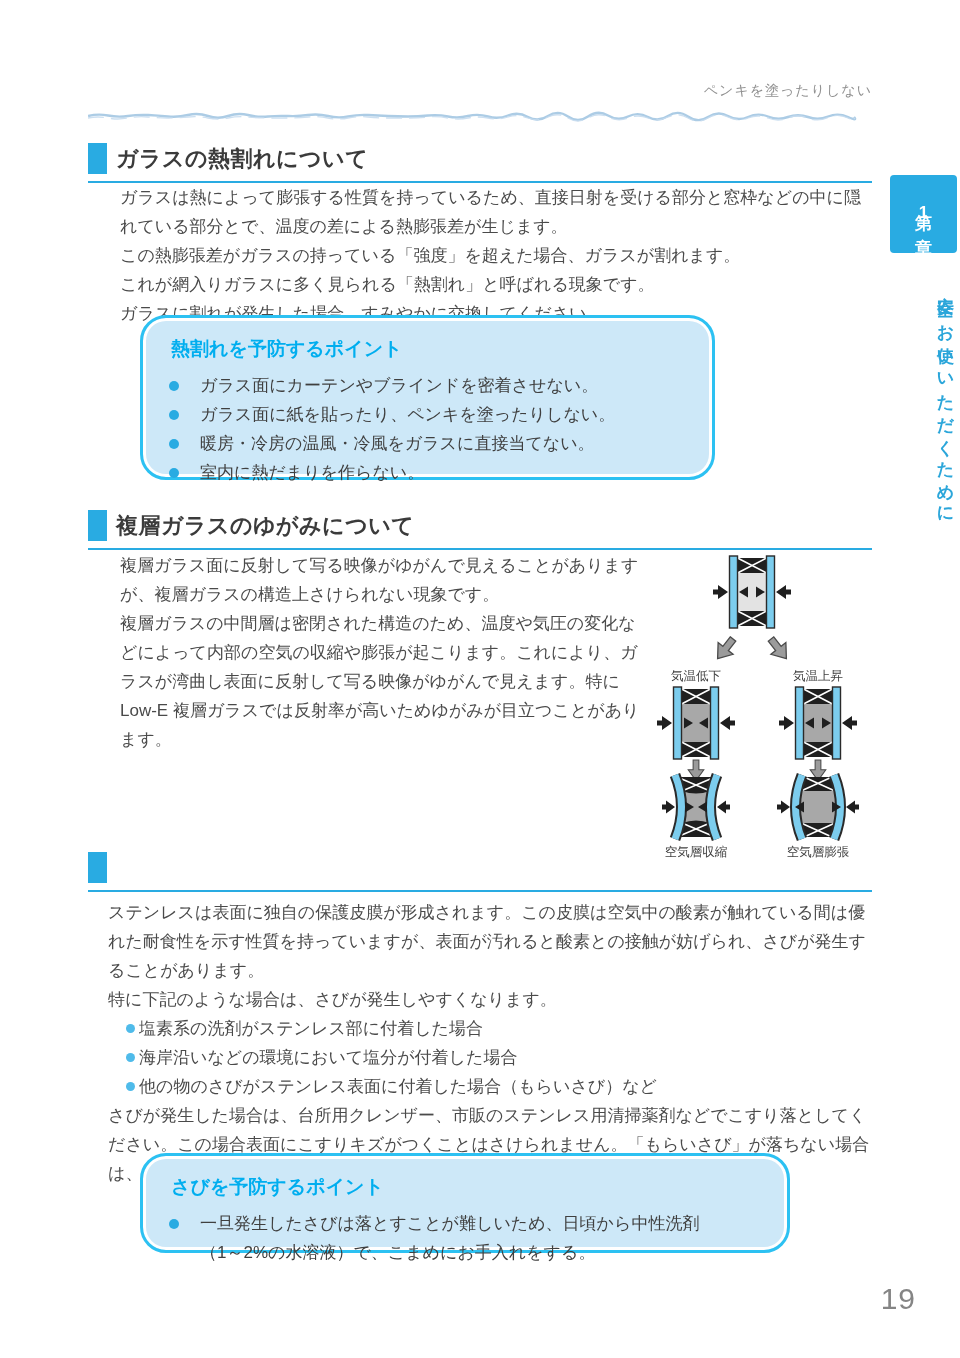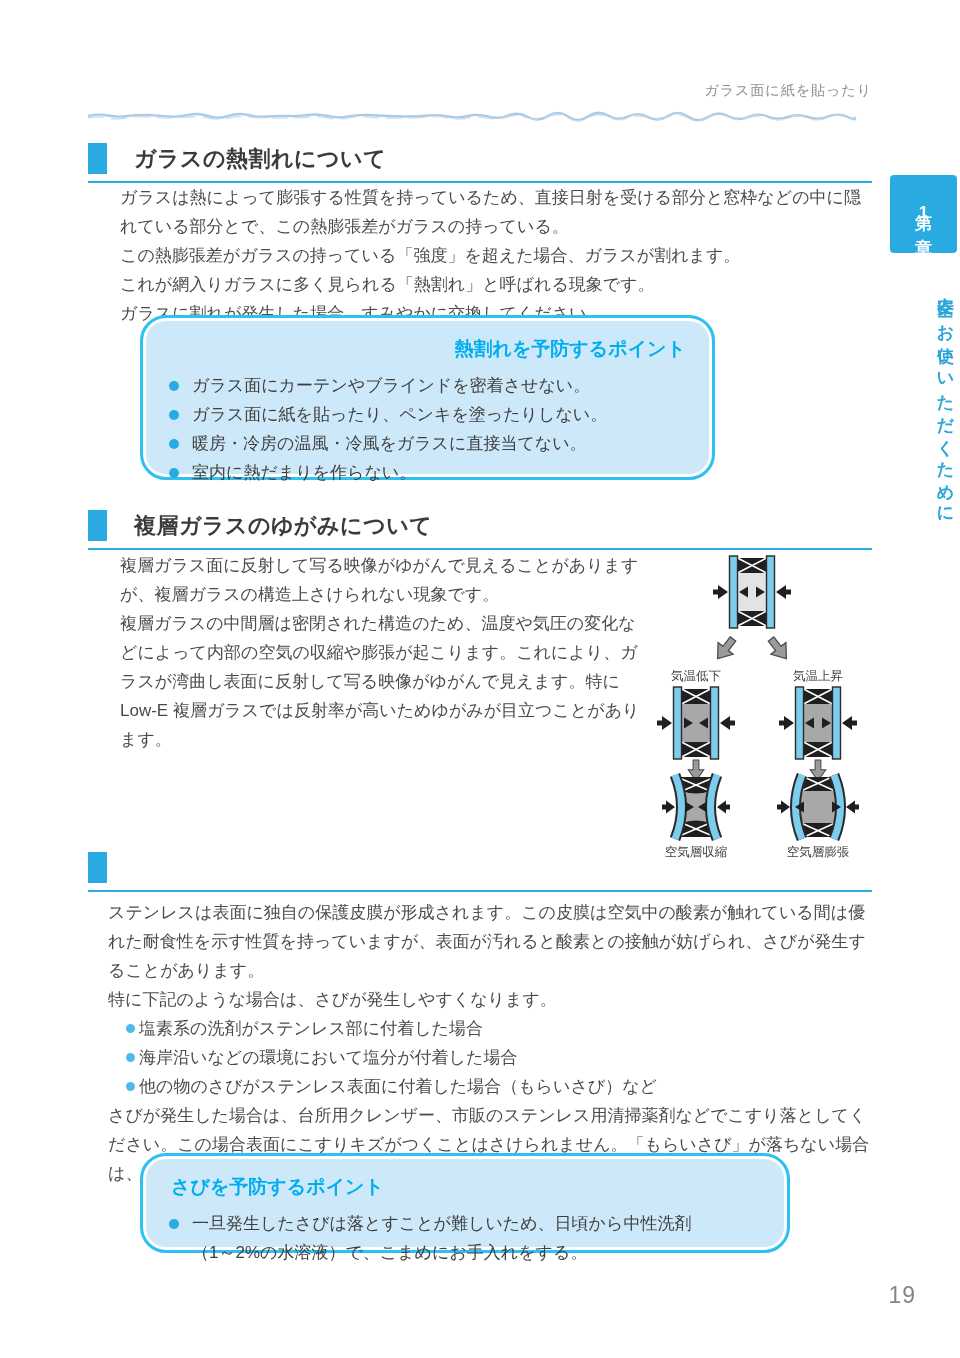--- a/index.html
+++ b/index.html
@@ -11,87 +11,87 @@
   .hdr-note{
     position:absolute; top:82px; right:88px; font-size:14px; color:#8f8f8f;
     letter-spacing:1px;
   }
   .wavy{ position:absolute; left:88px; top:110px; }
 
   
   .sec-header{
     position:absolute; left:88px; width:784px;
     border-bottom:2px solid #29abe2; padding-bottom:7px;
-    display:flex; align-items:center; gap:27px;
+    display:flex; align-items:center; gap:9px;
   }
   .sec-marker{ width:19px; height:31px; background:#29abe2; flex:none; }
   .sec-title{ font-size:22px; font-weight:bold; color:#3b3b3b; letter-spacing:.5px; }
 
   .body-text{ position:absolute; font-size:17px; line-height:29px; color:#4a4a4a; }
   .body-text p{ margin:0; }
 
   
   .callout{
     position:absolute; background:#cde8f8;
     border:3px solid #2cc1f2; border-radius:26px;
     box-shadow: inset 0 0 0 3px #ffffff;
     padding:14px 26px 12px 26px; box-sizing:border-box;
   }
   .callout-title{ color:#00aeef; font-size:19px; font-weight:bold; margin:4px 0 9px 2px; }
-  .c-item{ display:flex; gap:13px; font-size:17px; line-height:29px; color:#3f3f3f; font-weight:500; }
+  .c-item{ display:flex; gap:21px; font-size:17px; line-height:29px; color:#3f3f3f; font-weight:500; }
   .c-dot{ width:10px; height:10px; border-radius:50%; background:#29abe2; margin-top:10px; flex:none; }
 
   
   .b-item{ display:flex; gap:4px; font-size:17px; line-height:29px; color:#4a4a4a; margin-left:18px; }
   .b-dot{ width:9px; height:9px; border-radius:50%; background:#4fbbea; margin-top:10px; flex:none; }
 
   
   .chapter-tab{
     position:absolute; left:890px; top:175px; width:67px; height:78px;
     background:#29abe2; border-radius:4px; color:#ffffff;
     display:flex; align-items:center; justify-content:center;
     writing-mode:vertical-rl; text-orientation:upright;
     font-size:17px; font-weight:bold; letter-spacing:3px;
   }
   .chapter-title{
     position:absolute; left:890px; top:270px; width:67px; height:260px;
     display:flex; justify-content:center;
     writing-mode:vertical-rl; text-orientation:upright;
     color:#2ba6da; font-size:17px; font-weight:600; letter-spacing:3px;
   }
-  .page-no{ position:absolute; right:44px; top:1282px; font-size:23px; color:#858585; letter-spacing:1px; }
+  .page-no{ position:absolute; right:44px; top:1282px; font-size:30px; color:#858585; letter-spacing:1px; }
 
   .diagram{ position:absolute; left:650px; top:547px; }
   .dia-label{ font-size:12.5px; fill:#3f3f3f; }
 </style>
 </head>
 <body>
 
 <div class="page">
 
-  <div class="hdr-note">ガラス面に紙を貼ったり</div>
+  <div class="hdr-note">ペンキを塗ったりしない</div>
 
   <svg class="wavy" width="786" height="12">
     <path d="M0,6 q10,-2.5 20,-0.5 t20,0.5 t20,-1 t20,1.5 t20,-1.5 t20,1 t20,0 t20,-1 t20,1.5 t20,-0.5 t20,-1 t20,1 t20,0.5 t20,-1.5 t20,1 t20,0.5 t20,-1 t20,1 t20,-0.5 t20,0.5 t20,-1 t20,1.5 t20,-1 t20,0.5 t20,0 t20,-1 t20,1 t20,0.5 t20,-1 t20,0.5 t20,0.5 t20,-1 t20,1 t20,-0.5 t20,0.5 t20,0 t20,-0.5 t20,0.5 t6,0" fill="none" stroke="#a3c7e2" stroke-width="2.4" opacity="0.9"></path>
     <path d="M0,8 q10,-2 20,0 t20,0 t20,-1 t20,1 t20,-1 t20,1 t20,0 t20,-1 t20,1 t20,0 t20,-1 t20,1 t20,0 t20,-1 t20,1 t20,0 t20,-1 t20,1 t20,0 t20,0 t20,-1 t20,1 t20,-1 t20,1 t20,0 t20,-1 t20,1 t20,0 t20,-1 t20,1 t20,0 t20,-1 t20,1 t20,0 t20,0 t20,0 t20,-0.5 t20,0.5 t6,0" fill="none" stroke="#c6dcee" stroke-width="1.3" stroke-dasharray="16 7" opacity="0.9"></path>
   </svg>
 
   <div class="sec-header" style="top:143px;">
     <div class="sec-marker"></div>
     <div class="sec-title">ガラスの熱割れについて</div>
   </div>
 
   <div class="body-text" style="left:120px; top:183px; width:756px;">
-    <p>ガラスは熱によって膨張する性質を持っているため、直接日射を受ける部分と窓枠などの中に隠れている部分とで、この熱膨張差がガラスの持っている。</p>
+    <p>ガラスは熱によって膨張する性質を持っているため、直接日射を受ける部分と窓枠などの中に隠れている部分とで、温度の差による熱膨張差が生じます。</p>
     <p>この熱膨張差がガラスの持っている「強度」を超えた場合、ガラスが割れます。</p>
     <p>これが網入りガラスに多く見られる「熱割れ」と呼ばれる現象です。</p>
     <p>ガラスに割れが発生した場合、すみやかに交換してください。</p>
   </div>
 
-  <div class="callout" style="left:140px; top:315px; width:575px; height:165px;text-align:right;">
+  <div class="callout" style="left:140px; top:315px; width:575px; height:165px;">
     <div class="callout-title">熱割れを予防するポイント</div>
     <div class="c-item">
       <span class="c-dot"></span>
       <span>ガラス面にカーテンやブラインドを密着させない。</span>
     </div>
     <div class="c-item">
       <span class="c-dot"></span>
       <span>ガラス面に紙を貼ったり、ペンキを塗ったりしない。</span>
     </div>
     <div class="c-item">

